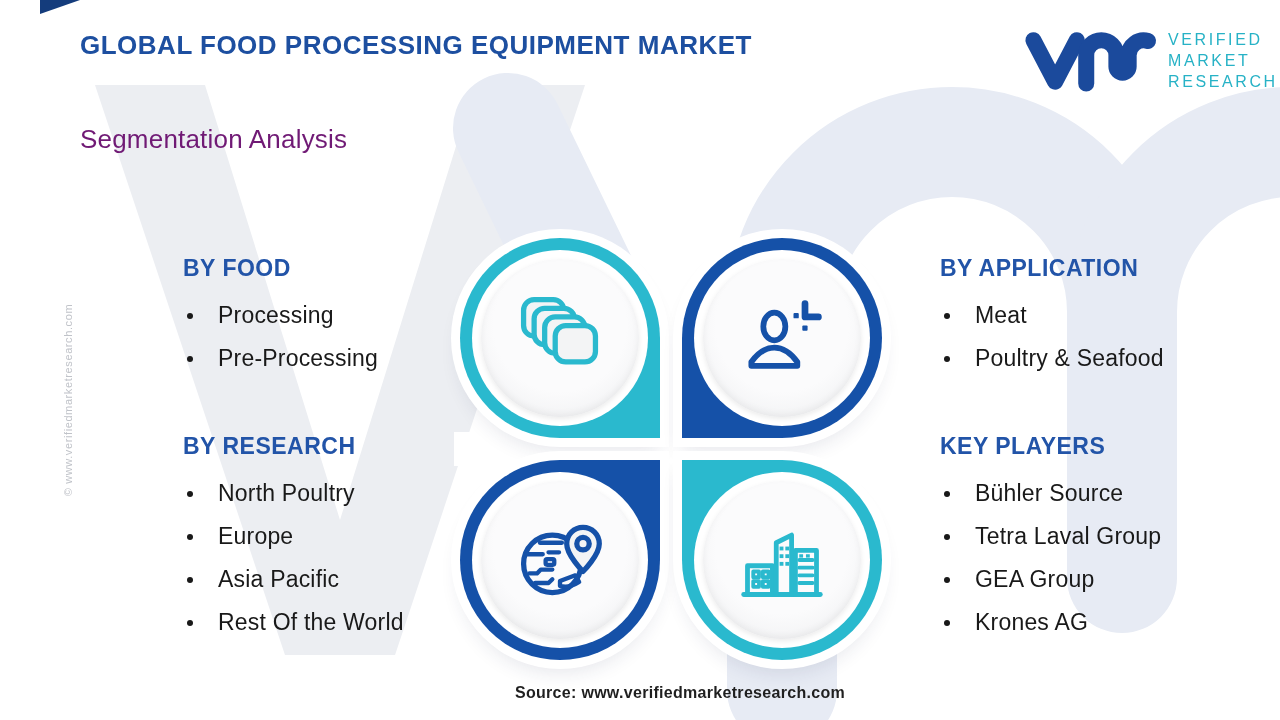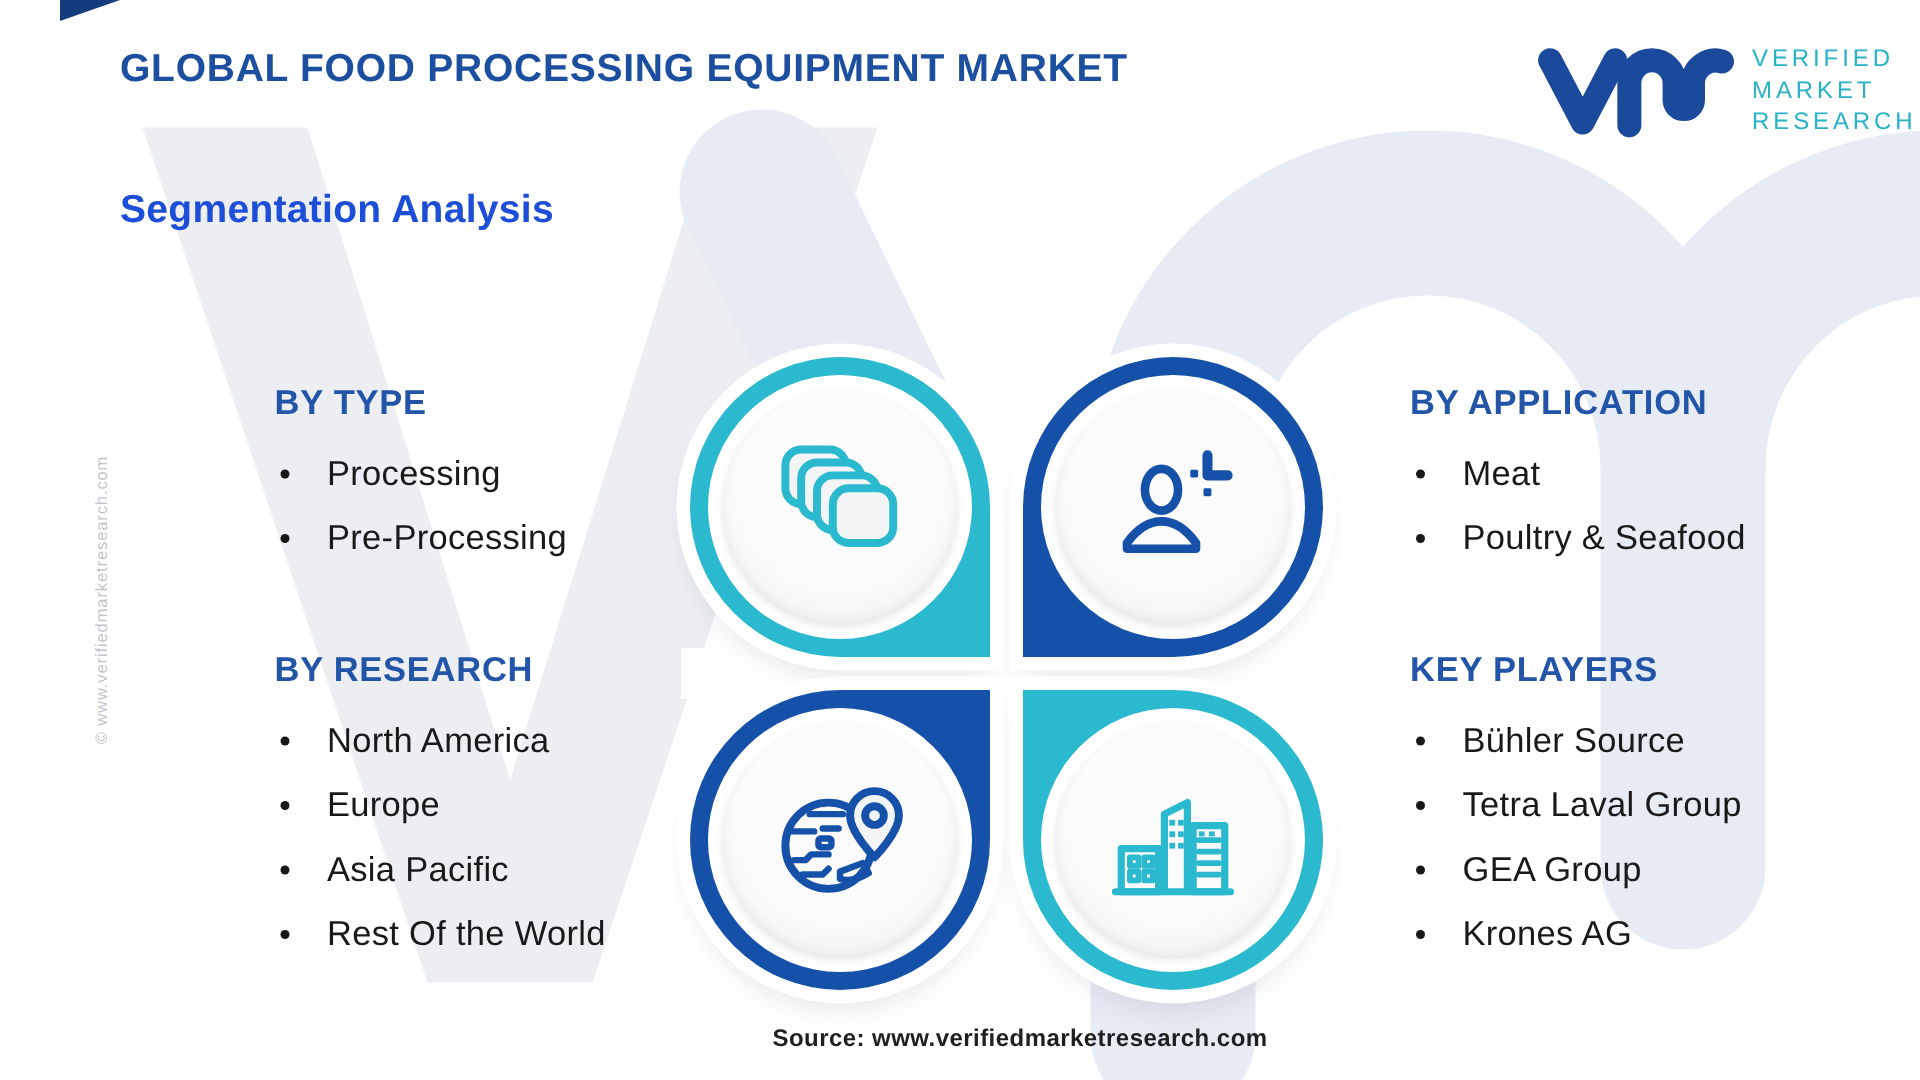--- a/index.html
+++ b/index.html
@@ -16,21 +16,21 @@
     position:absolute;left:0;top:0;width:40px;height:14px;z-index:4;
     background:#143c7c;clip-path:polygon(0 0,100% 0,0 100%);
   }
   
   .title{
     position:absolute;left:40px;top:30px;z-index:3;
     font-size:26px;font-weight:700;letter-spacing:.5px;color:#1d4fa0;
   }
   .subtitle{
     position:absolute;left:40px;top:124px;z-index:3;
-    font-size:26px;font-weight:700;letter-spacing:.2px;color:#1d4ed8;
+    font-size:26px;font-weight:400;letter-spacing:.2px;color:#701a75;
   }
   
   .logo{position:absolute;left:980px;top:24px;width:280px;height:72px;z-index:3;display:flex;align-items:center;}
   .logo-glyph{width:140px;height:66px;}
   .logo-text{position:relative;margin-left:8px;color:#27b2c6;font-weight:400;
     font-size:16px;line-height:21px;letter-spacing:2.6px;}
   .logo-reg{position:absolute;top:-7px;right:-14px;font-size:11px;color:#1b4a9c;letter-spacing:0;}
   
   .side-copyright{
     position:absolute;left:28px;top:400px;z-index:1;
@@ -114,39 +114,39 @@
       <div>VERIFIED</div>
       <div>MARKET</div>
       <div>RESEARCH</div>
       <span class="logo-reg">®</span>
     </div>
   </div>
 
   <div class="side-copyright">© www.verifiedmarketresearch.com</div>
 
   <div class="section" id="by-type">
-    <div class="section-heading">BY TYPE</div>
+    <div class="section-heading">BY FOOD</div>
     <ul>
       <li>
           <span class="dot"></span>
           <span>Processing</span>
         </li>
       <li>
           <span class="dot"></span>
           <span>Pre-Processing</span>
         </li>
     </ul>
   </div>
 
   <div class="section" id="by-geography">
     <div class="section-heading">BY RESEARCH</div>
     <ul>
       <li>
           <span class="dot"></span>
-          <span>North America</span>
+          <span>North Poultry</span>
         </li>
       <li>
           <span class="dot"></span>
           <span>Europe</span>
         </li>
       <li>
           <span class="dot"></span>
           <span>Asia Pacific</span>
         </li>
       <li>

